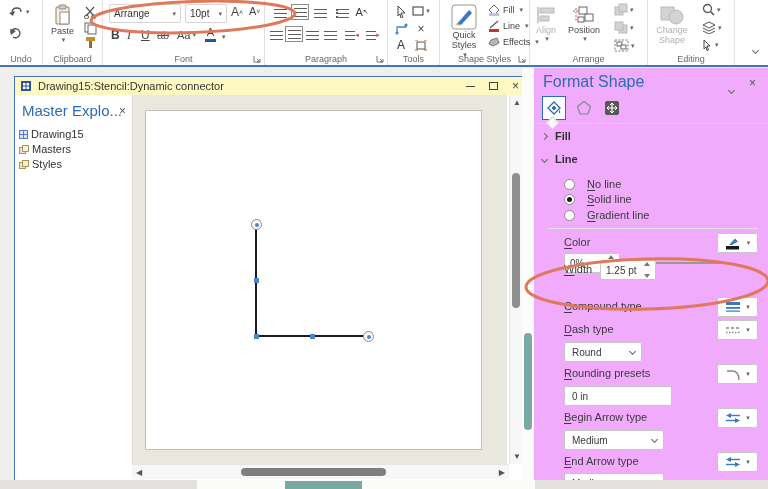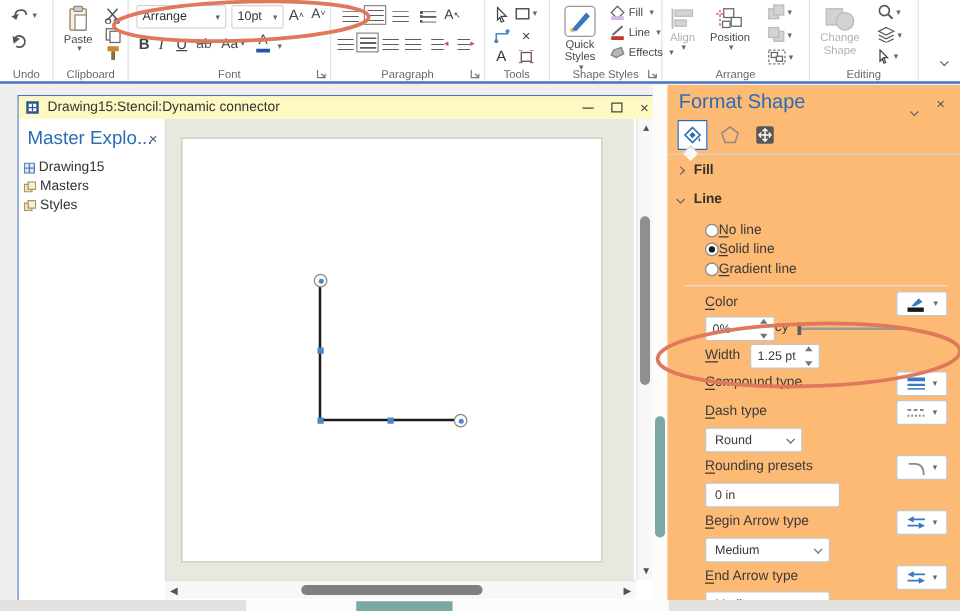--- a/index.html
+++ b/index.html
@@ -33,28 +33,28 @@
   .canvas { position:absolute; left:117px; top:18px; width:375px; bottom:16px; background:#e9e8df; border-left:1px solid #dddbd3; }
   .page { position:absolute; left:12px; top:15px; width:337px; height:340px; background:#fff; border:1px solid #c3c1ba; }
   .vscroll { position:absolute; right:1px; top:18px; width:13px; bottom:16px; background:#f7f7f7; border-left:1px solid #e7e5e3; }
   .hscroll { position:absolute; left:117px; right:14px; bottom:1px; height:15px; background:#f7f7f7; border-top:1px solid #e7e5e3; }
   .sarrow { position:absolute; font-size:8px; color:#555; cursor:pointer; }
   .handle-sq { position:absolute; width:5px; height:5px; background:#4a86c8; }
   .endpt { position:absolute; width:11px; height:11px; border:1.5px solid #8a8a8a; border-radius:50%; background:#fdfdfd; }
   .endpt i { position:absolute; left:3px; top:3px; width:4px; height:4px; background:#4a86c8; border-radius:50%; }
 
   
-  .pane { position:absolute; left:534px; top:68px; width:234px; height:421px; background:#fdba74; }
+  .pane { position:absolute; left:534px; top:68px; width:234px; height:421px; background:#f0abfc; }
   .pane-title { position:absolute; left:9px; top:5px; font-size:16px; color:#2b6cb5; }
   .ptab { position:absolute; top:28px; width:24px; height:24px; display:flex; align-items:center; justify-content:center; cursor:pointer; }
   .ptab.active { border:1px solid #2b6cb5; background:#fff; }
   .tabline { position:absolute; left:0; right:0; top:55px; border-top:1px solid #d6d4d2; }
   .notch { position:absolute; left:14px; top:50px; width:9px; height:9px; background:#f9f8f7; border-left:1px solid #d6d4d2; border-top:1px solid #d6d4d2; transform:rotate(45deg); }
   .sectionrow { position:absolute; left:8px; font-size:11px; font-weight:bold; color:#323130; display:flex; align-items:center; gap:8px; cursor:pointer; }
-  .radiorow { position:absolute; left:30px; display:flex; align-items:center; gap:0; font-size:11px; color:#3b3a39; cursor:pointer; }
+  .radiorow { position:absolute; left:30px; display:flex; align-items:center; gap:12px; font-size:11px; color:#3b3a39; cursor:pointer; }
   .radio { width:11px; height:11px; border:1px solid #8a8886; border-radius:50%; background:#fff; position:relative; }
   .radio.on::after { content:""; position:absolute; left:2px; top:2px; width:5px; height:5px; background:#1b1a19; border-radius:50%; }
   .prow { position:absolute; left:30px; right:10px; height:20px; }
   .plabel { position:absolute; left:0; top:3px; font-size:11px; color:#3b3a39; }
   .plabel u { text-underline-offset:2px; }
   .ctl-right { position:absolute; right:0; top:0; }
   .iconbtn { width:41px; height:20px; border:1px solid #c8c6c4; border-radius:2px; background:#fff; display:inline-flex; align-items:center; justify-content:center; gap:3px; cursor:pointer; }
   .spinbox { width:56px; height:20px; border:1px solid #c8c6c4; border-radius:2px; background:#fff; position:relative; font-size:10px; }
   .spinbox .val { position:absolute; left:5px; top:4px; }
   .spins { position:absolute; right:2px; top:1px; bottom:1px; width:9px; display:flex; flex-direction:column; justify-content:space-between; cursor:pointer; }
@@ -508,21 +508,21 @@
         </div>
       <div class="spinbox ctl-right">
         <span class="val">0%</span>
         <span class="spins">
             <i class="tri-u"></i>
             <i class="tri-d"></i>
           </span>
       </div>
     </div>
 
-    <div class="prow" style="top:207px;padding-left:36px;">
+    <div class="prow" style="top:192px;padding-left:36px;">
       <span class="plabel"><u>W</u>idth</span>
       <div class="spinbox ctl-right">
         <span class="val">1.25 pt</span>
         <span class="spins">
             <i class="tri-u"></i>
             <i class="tri-d"></i>
           </span>
       </div>
     </div>
 

